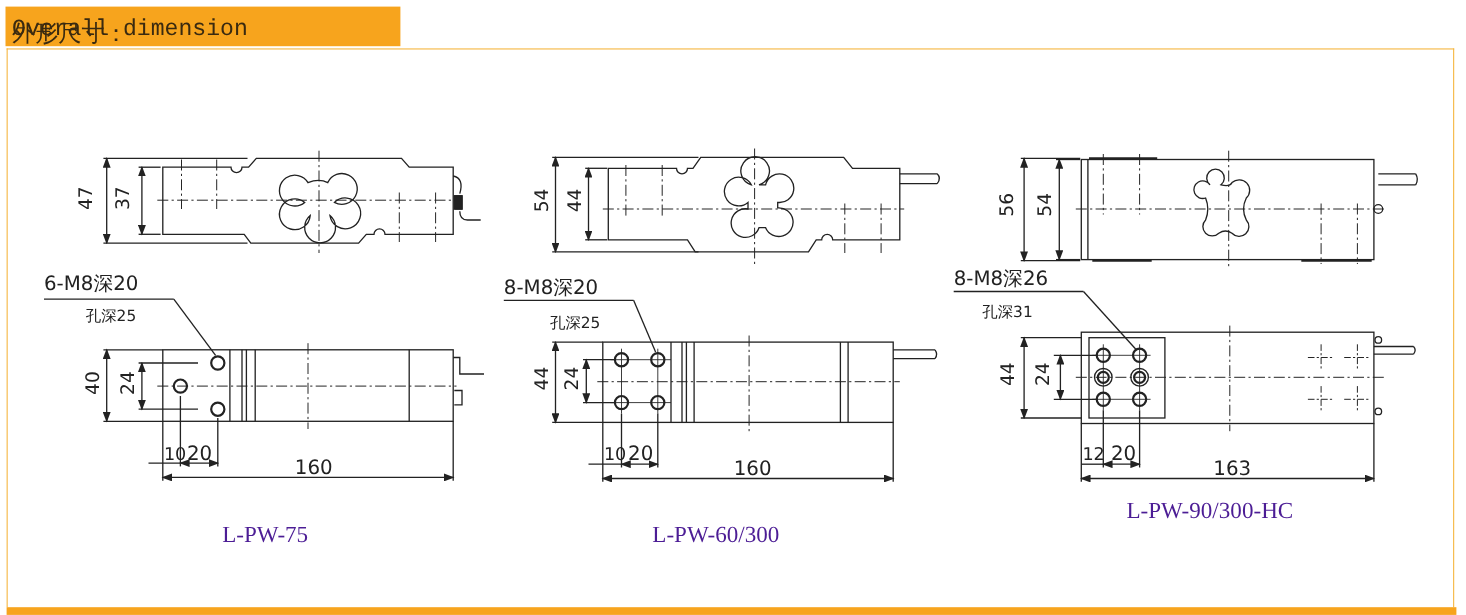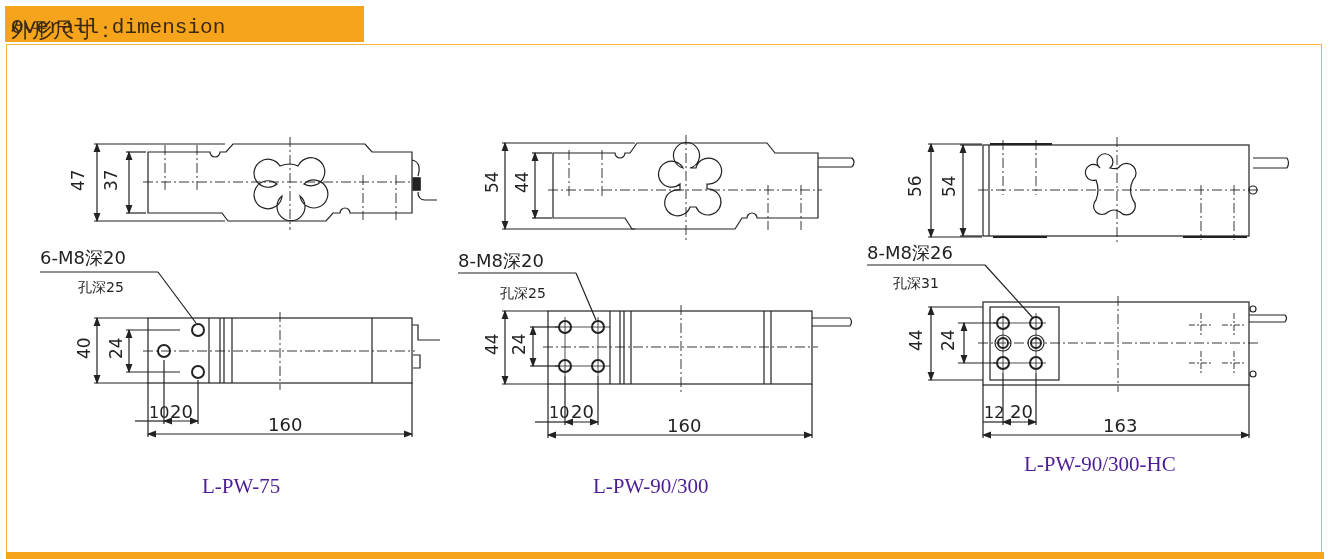--- a/index.html
+++ b/index.html
@@ -255,14 +255,14 @@
     <line x1="1003" y1="422" x2="1036" y2="422" marker-start="url(#ar)" marker-end="url(#ar)"></line>
     <line x1="1249" y1="385" x2="1249" y2="438"></line>
     <line x1="983" y1="435" x2="1249" y2="435" marker-start="url(#ar)" marker-end="url(#ar)"></line>
     <text x="984" y="418" font-size="16" fill="#222" stroke="none">12</text>
     <text x="1010" y="418" font-size="18" fill="#222" stroke="none">20</text>
     <text x="1103" y="432" font-size="18" fill="#222" stroke="none">163</text>
   </g>
 </svg>
 
 <div class="lbl" style="left:202px; top:474px;">L-PW-75</div>
-<div class="lbl" style="left:593px; top:474px;">L-PW-90/300</div>
+<div class="lbl" style="left:593px; top:474px;">L-PW-60/300</div>
 <div class="lbl" style="left:1024px; top:452px;">L-PW-90/300-HC</div>
 
 </body></html>

